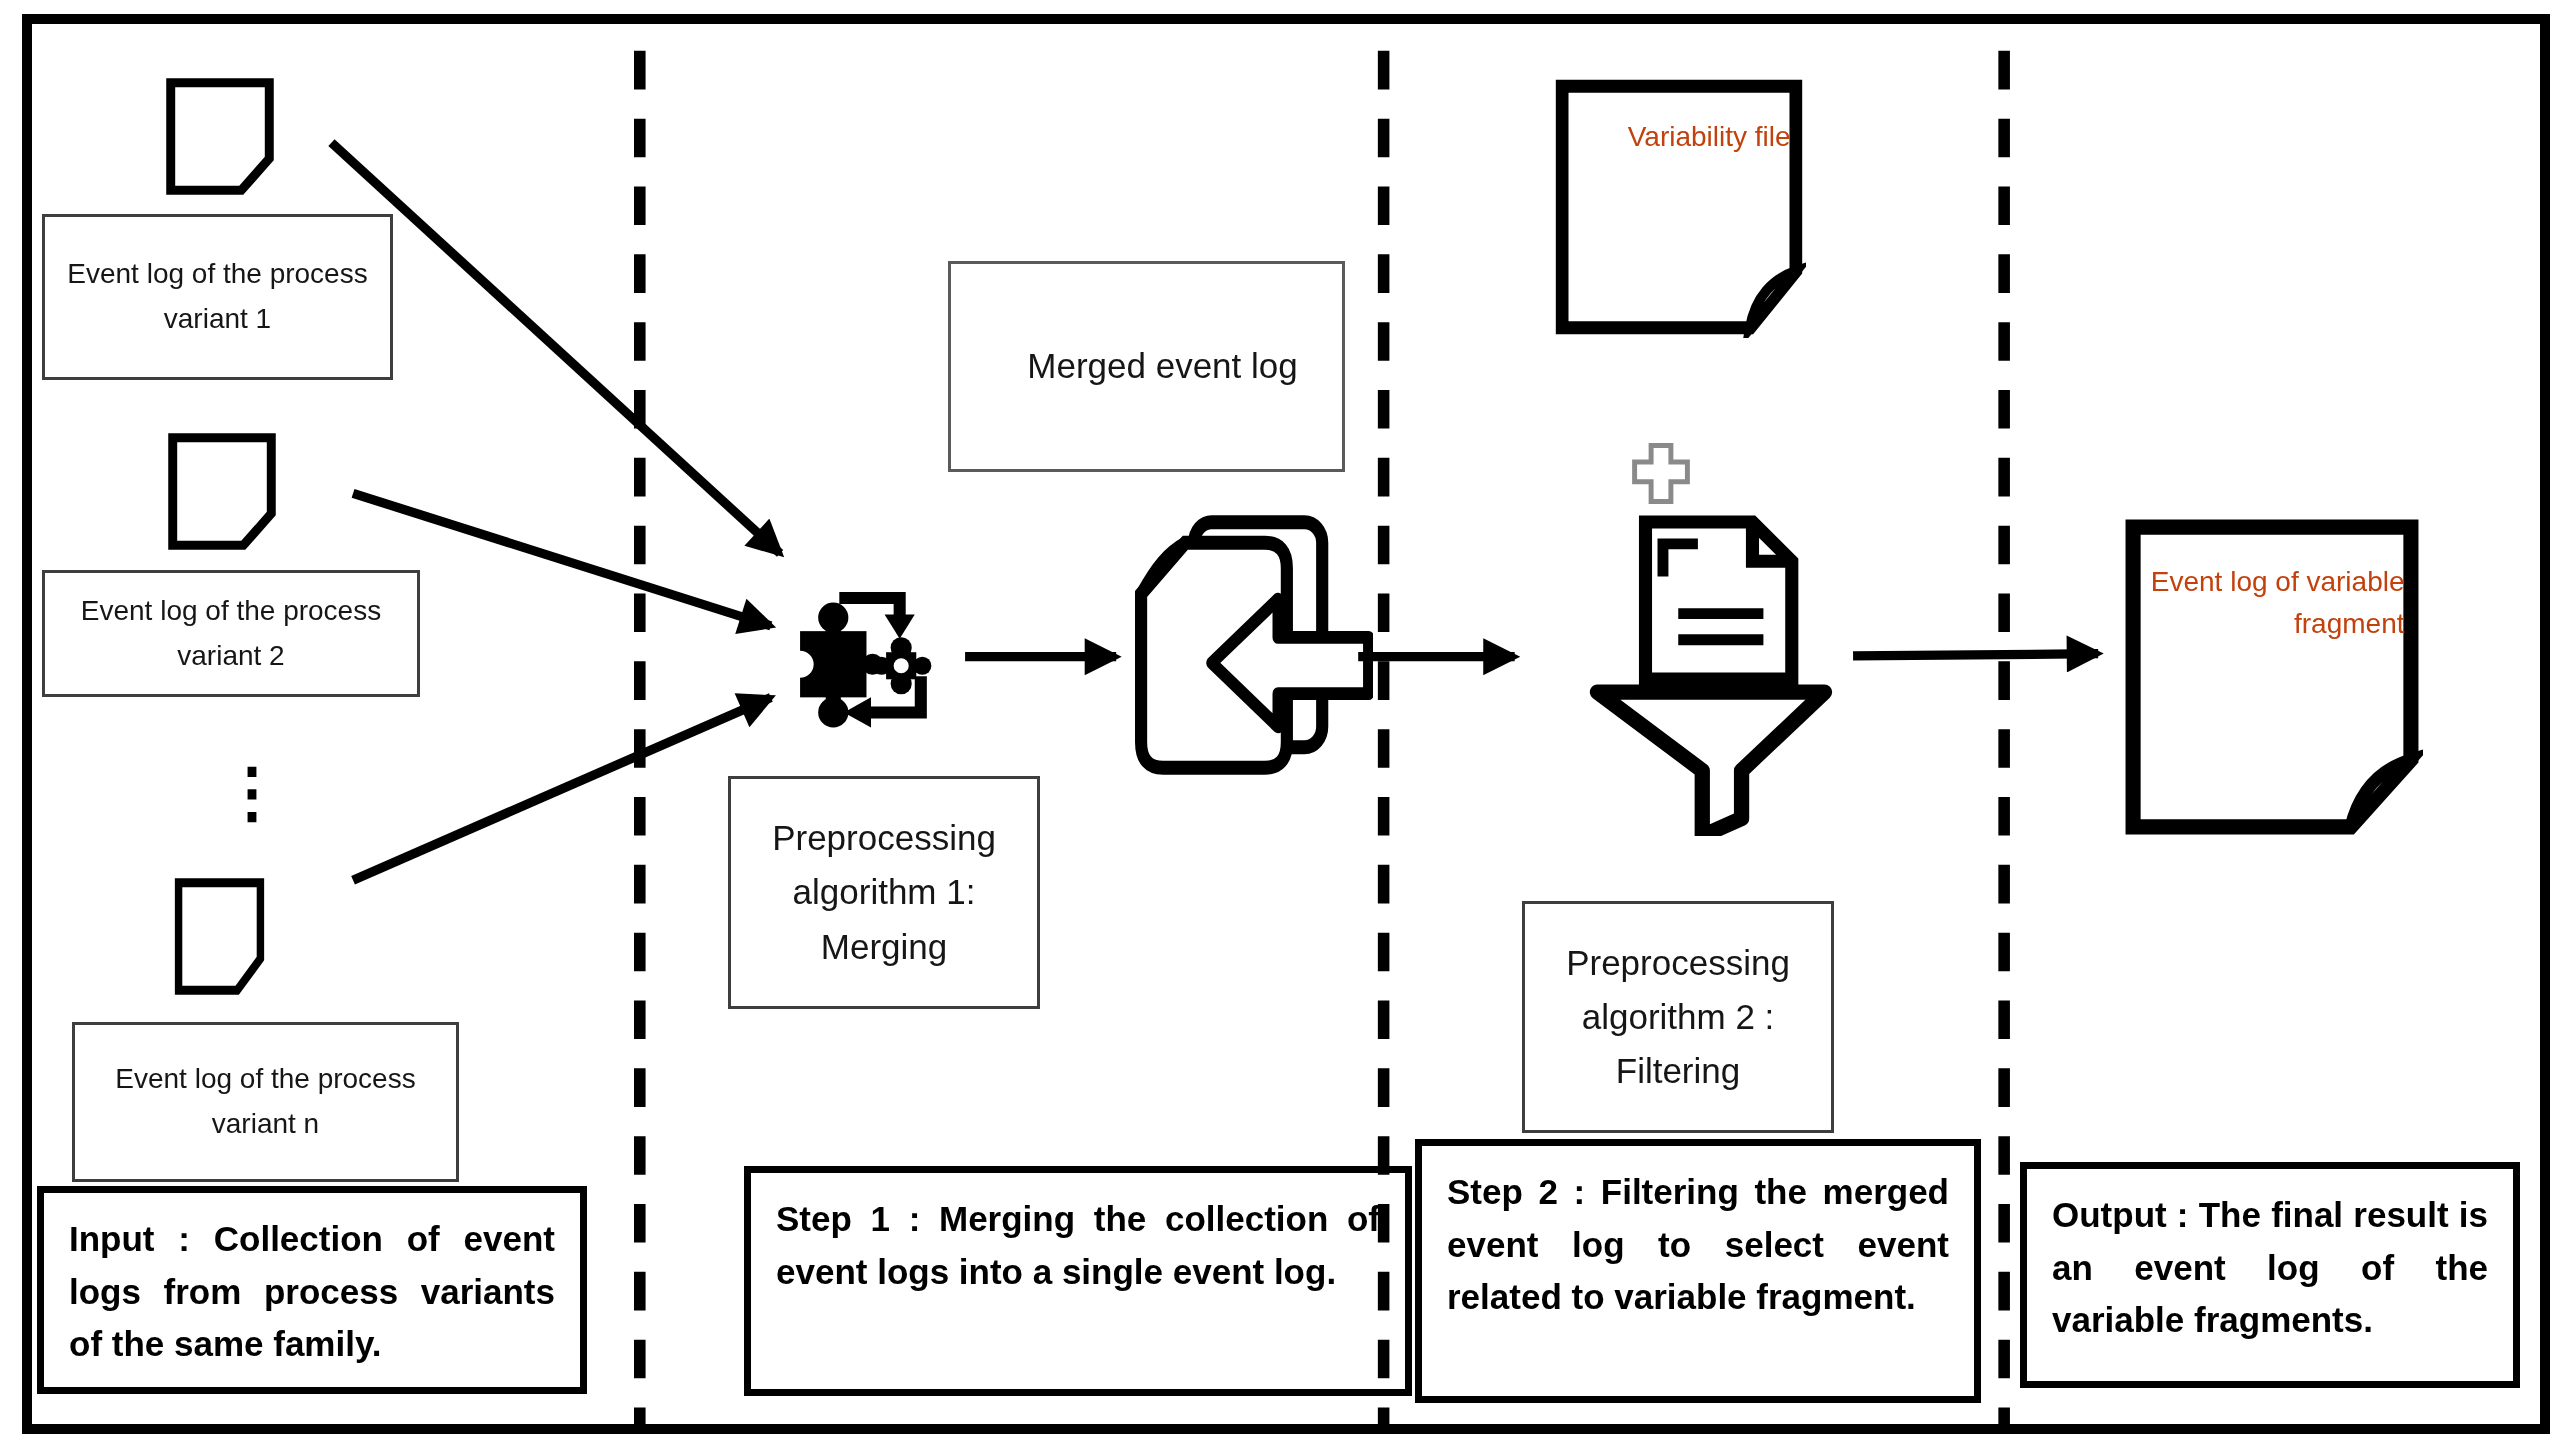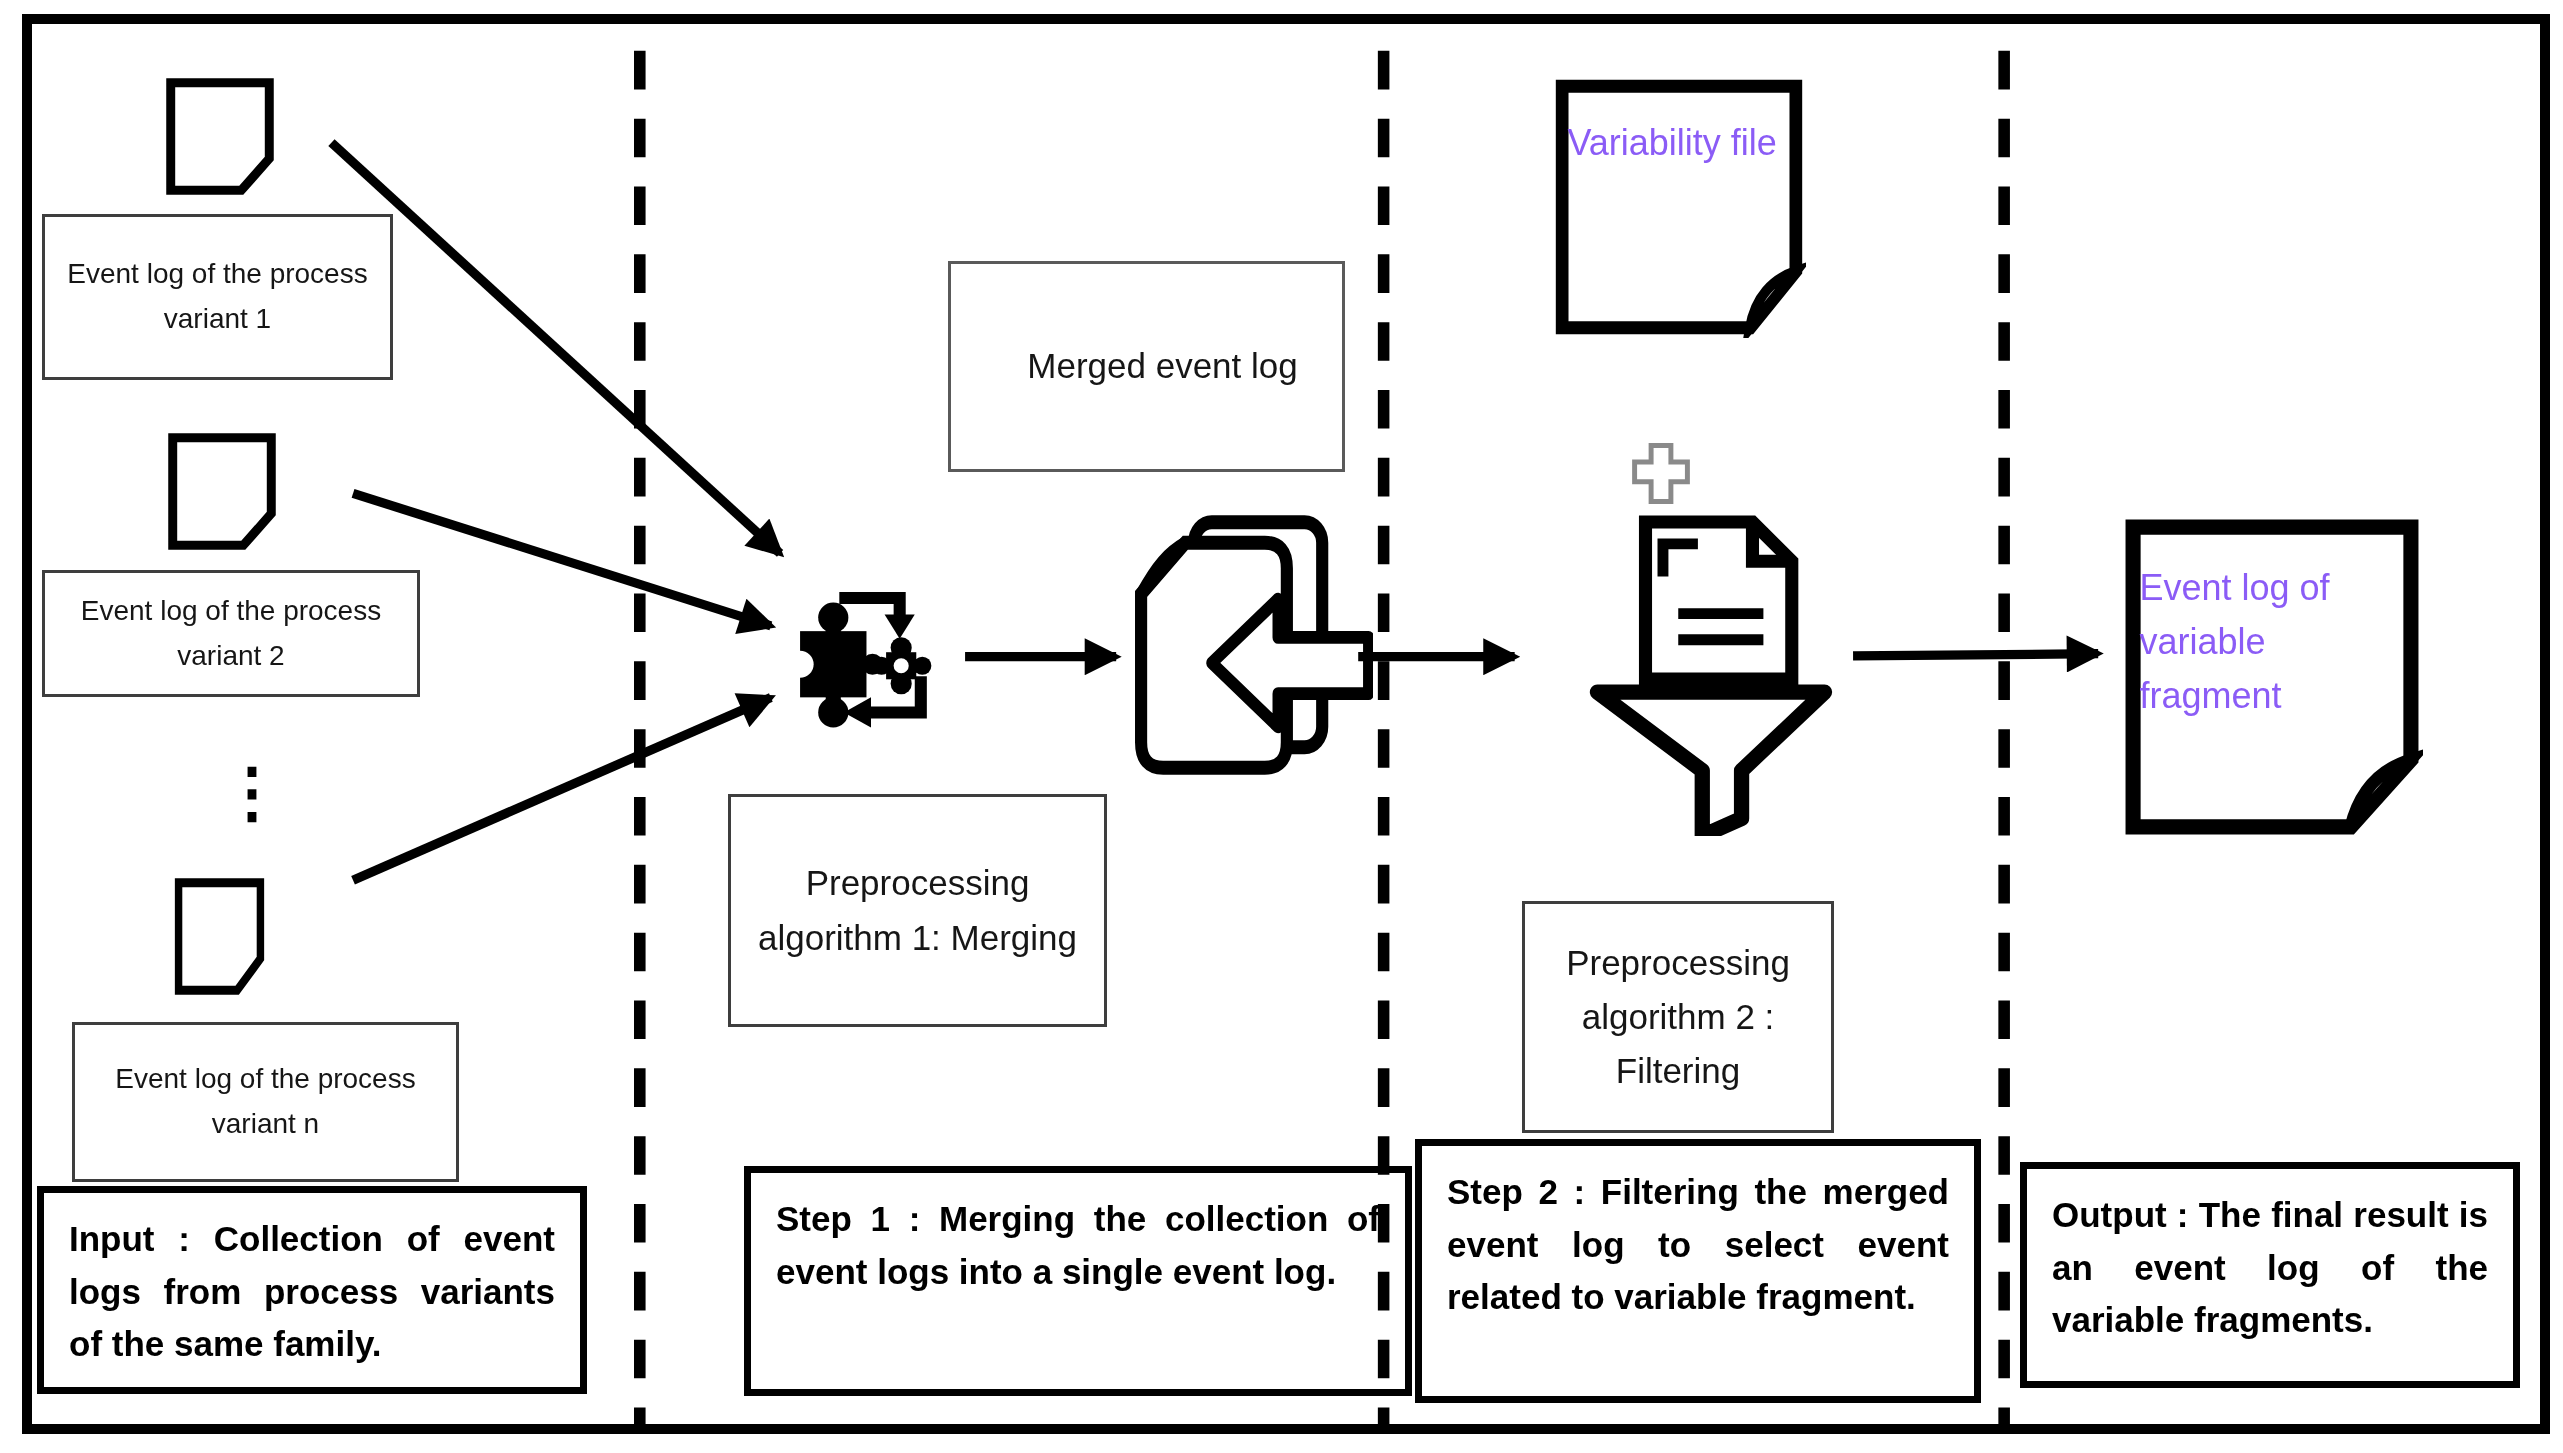--- a/index.html
+++ b/index.html
@@ -6,21 +6,21 @@
   body{width:2563px;height:1453px;position:relative;overflow:hidden;
        font-family:"Liberation Sans",sans-serif;color:#1a1a1a;}
   .abs{position:absolute;box-sizing:border-box;}
   .frame{border:10px solid #000;background:transparent;}
   .labelbox{border:3.1px solid #3e3e3e;background:#fff;display:flex;align-items:center;
             justify-content:center;text-align:center;font-size:28px;line-height:1.6;color:#161616;}
   .thinbox{border:3.1px solid #5a5a5a;background:#fff;display:flex;align-items:center;
            justify-content:center;text-align:center;font-size:35px;line-height:1.55;color:#161616;}
   .boldbox{border:7.7px solid #000;background:#fff;font-weight:bold;font-size:35px;
            line-height:1.5;color:#000;padding:20px 25px;text-align:justify;}
-  .filelabel{position:relative;z-index:2;text-align:left;font-size:36px;line-height:1.5;color:#8b5cf6;}
+  .filelabel{position:relative;z-index:2;text-align:right;font-size:28px;line-height:1.5;color:#c2410c;}
   .icon-svg{position:absolute;inset:0;width:100%;height:100%;}
   .ellipsis{font-size:66px;font-weight:bold;color:#000;line-height:0.9;}
   svg{display:block;}
   .overlay{position:absolute;left:0;top:0;width:2563px;height:1453px;pointer-events:none;z-index:3;}
 </style>
 </head>
 <body>
 
 <div class="abs frame" style="left:21.6px;top:14px;width:2528px;height:1420px;"></div>
 
@@ -82,21 +82,21 @@
     <circle cx="56" cy="52" r="7" fill="#000"></circle>
     <rect x="65" y="44" width="20" height="18" fill="#000"></rect>
     <circle cx="75" cy="41" r="7" fill="#000"></circle>
     <circle cx="75" cy="65" r="7" fill="#000"></circle>
     <circle cx="62" cy="53" r="6" fill="#000"></circle>
     <circle cx="89" cy="53" r="6" fill="#000"></circle>
     <circle cx="75" cy="53" r="5" fill="#fff"></circle>
   </svg>
 </div>
 
-<div class="abs thinbox" style="left:728px;top:794px;width:379px;height:233px;border-color:#3e3e3e;">
+<div class="abs thinbox" style="left:728px;top:776px;width:312px;height:233px;border-color:#3e3e3e;">
   <span>Preprocessing algorithm 1: Merging</span>
 </div>
 
 <div class="abs" style="left:1119px;top:507px;width:254px;height:294px;">
   <svg class="icon-svg" viewBox="0 0 115 115" preserveAspectRatio="none">
     <rect x="34" y="6" width="58" height="88" rx="8" fill="#fff" stroke="#000" stroke-width="5.5"></rect>
     <path d="M30 14 H66 Q76 14 76 24 V92 Q76 102 66 102 H20 Q10 102 10 92 V34 Z" fill="#fff" stroke="#000" stroke-width="5.5"></path>
     <path d="M30 14 L10 34 C17 23 22 18 30 14 Z" fill="#fff" stroke="#000" stroke-width="5"></path>
     <path d="M113 51 V73 H72 V86 L42 61 L72 36 V51 Z" fill="#fff" stroke="#000" stroke-width="5" stroke-linejoin="round"></path>
   </svg>

